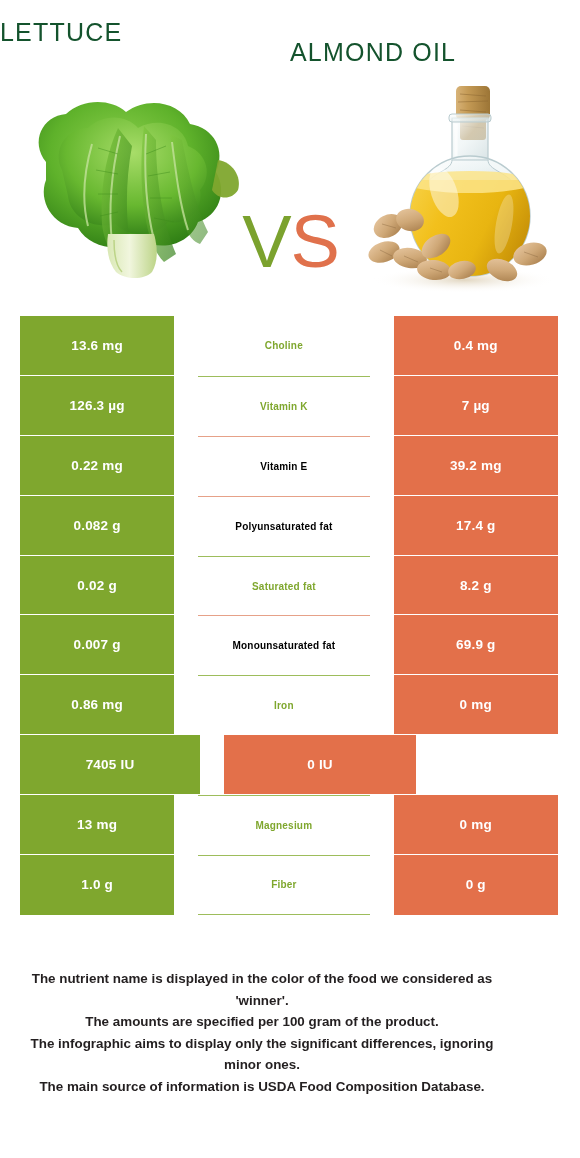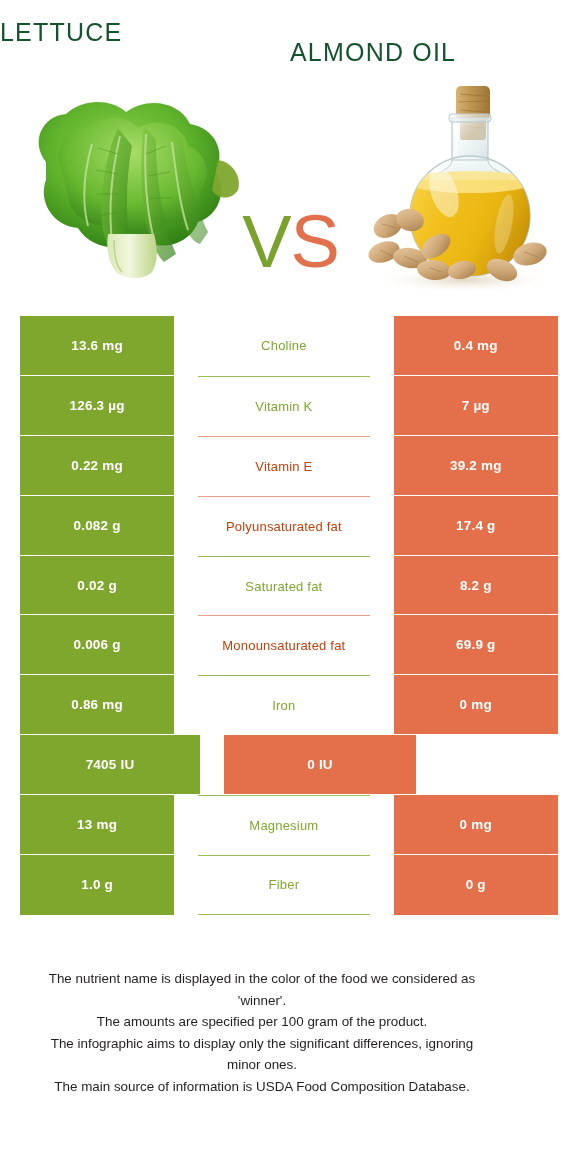--- a/index.html
+++ b/index.html
@@ -84,46 +84,46 @@
   }
   .cell-left {
     width:180px;
     background:#7FA72E;
     color:#ffffff;
     border-bottom:1px solid #ffffff;
   }
   .cell-mid {
     width:200px;
     background:#ffffff;
-    font-weight:400;
-    font-size:13px;
+    font-weight:700;
+    font-size:10px;
   }
   .cell-mid.win-green { color:#7FA72E; border-top:1px solid #9dbd5b; }
-  .cell-mid.win-red   { color:#c2410c; border-top:1px solid #e6a188; }
+  .cell-mid.win-red   { color:#000000; border-top:1px solid #e6a188; }
   .nrow:first-child .cell-mid { border-top:none; }
   .cell-right {
     width:192px;
     background:#E3704A;
     color:#ffffff;
     border-bottom:1px solid #ffffff;
   }
   .nrow:last-child .cell-left,
   .nrow:last-child .cell-right { border-bottom:none; }
   .nrow:last-child .cell-mid { border-bottom:1px solid #9dbd5b; }
 
   
   .footer {
     position:absolute;
     left:0; top:968px;
     width:524px;
     text-align:center;
     font-size:13.4px;
     line-height:21.5px;
     color:#231f20;
-    font-weight:400;
+    font-weight:700;
     padding:0 28px;
   }
   .footer p { margin:0; }
 </style>
 </head>
 <body>
 
 <div id="page">
 
   <div class="titles">
@@ -296,21 +296,21 @@
       <div class="cell cell-right">17.4 g</div>
     </div>
 
     <div class="nrow">
       <div class="cell cell-left">0.02 g</div>
       <div class="cell cell-mid win-green">Saturated fat</div>
       <div class="cell cell-right">8.2 g</div>
     </div>
 
     <div class="nrow">
-      <div class="cell cell-left">0.006 g</div>
+      <div class="cell cell-left">0.007 g</div>
       <div class="cell cell-mid win-red">Monounsaturated fat</div>
       <div class="cell cell-right">69.9 g</div>
     </div>
 
     <div class="nrow">
       <div class="cell cell-left">0.86 mg</div>
       <div class="cell cell-mid win-green">Iron</div>
       <div class="cell cell-right">0 mg</div>
     </div>
 

